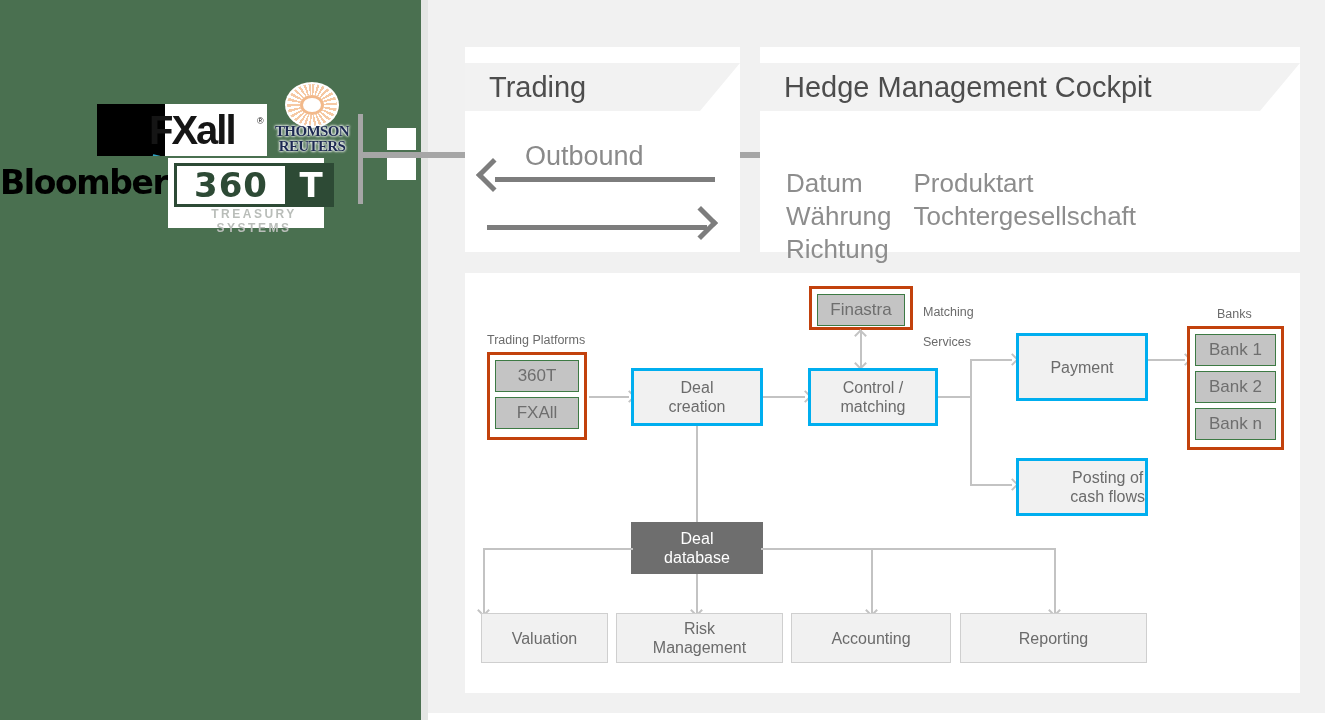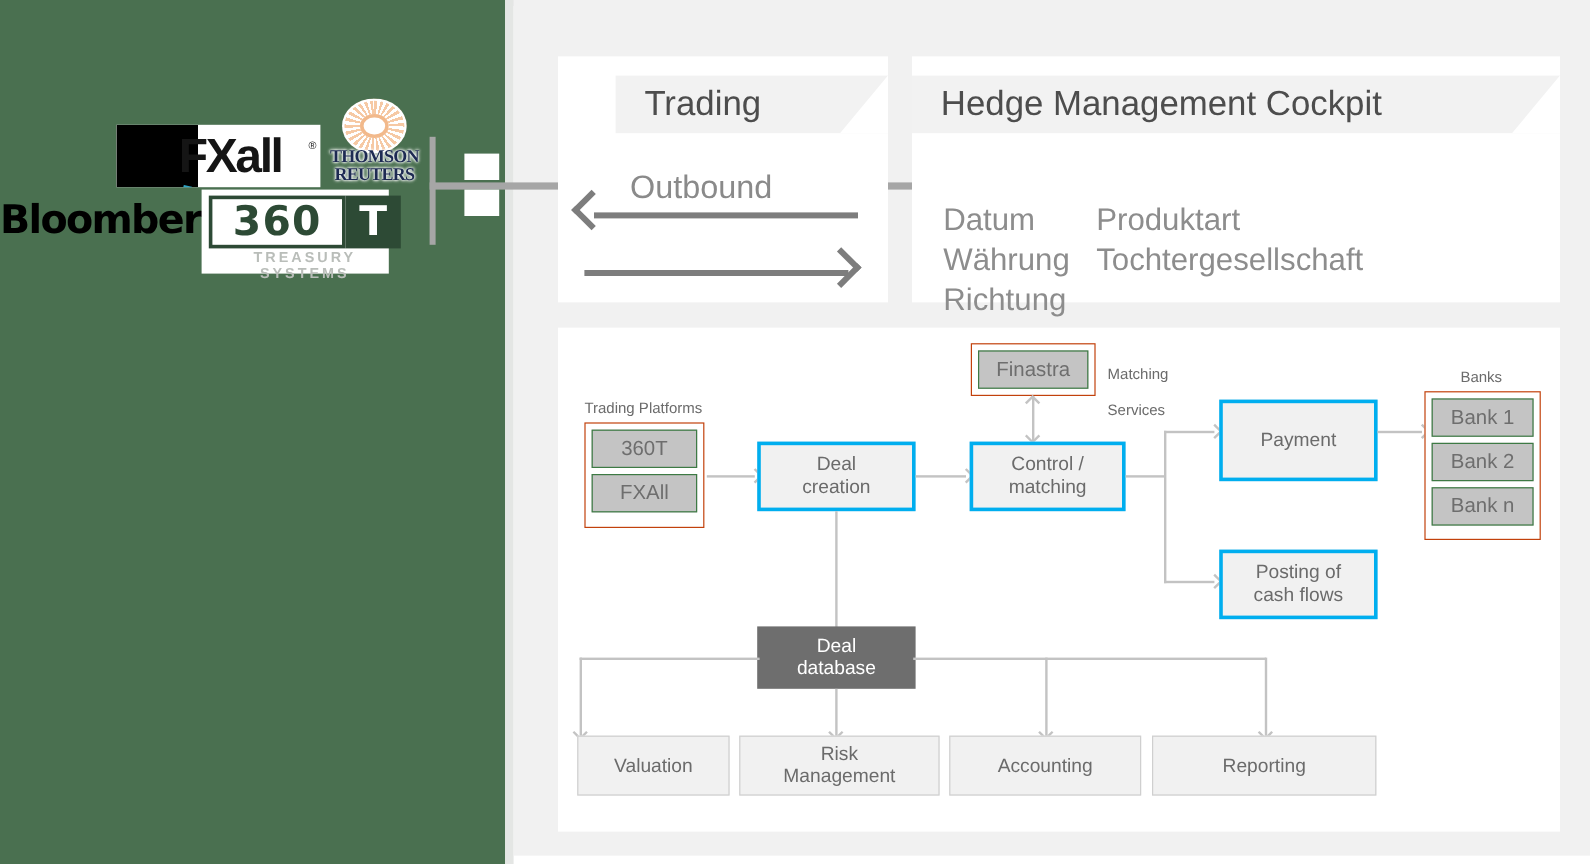--- a/index.html
+++ b/index.html
@@ -115,21 +115,21 @@
   }
   .card-head .slant {
     position: absolute; right: 0; top: 0; width: 40px; height: 100%;
     background: #ffffff;
     clip-path: polygon(100% 0, 100% 100%, 0 100%);
   }
   .card-head .htxt {
     margin-left: 24px; font-size: 29px; color: #4d4d4d; font-weight: normal;
   }
 
-  .trading-card { left: 465px; top: 47px; width: 275px; height: 205px; padding-left: 48px; }
+  .trading-card { left: 465px; top: 47px; width: 275px; height: 205px; }
   .hedge-card  { left: 760px; top: 47px; width: 540px; height: 205px; }
 
   .arrow-zone { position: absolute; left: 0; top: 96px; width: 100%; height: 100px; }
   .arr-line-l { position:absolute; left:30px; top:34px; width:220px; height:5px; background:#7d7d7d; }
   .arr-head-l {
     position:absolute; left:16px; top:20px; width:24px; height:24px;
     border-left:5px solid #7d7d7d; border-bottom:5px solid #7d7d7d;
     transform: rotate(45deg);
   }
   .arr-label {
@@ -158,21 +158,21 @@
   .node {
     position: absolute; display: flex; align-items: center; justify-content: center;
     text-align: center; font-size: 16px; line-height: 19px; color: #6b6b6b;
     background: #f1f1f1;
   }
   .node.blue { border: 3px solid #00aeef; }
   .node.plain { border: 1px solid #cfcfcf; }
   .node.dark { background: #6e6e6e; color: #ffffff; border: none; }
 
   .grp {
-    position: absolute; background: #ffffff; border: 1px solid #c2410c;
+    position: absolute; background: #ffffff; border: 3px solid #c2410c;
     padding: 5px;
   }
   .grp-label {
     position: absolute; font-size: 12.5px; color: #6b6b6b; line-height: 15px;
     white-space: pre-line;
   }
   .chip {
     background: #c4c4c4; border: 1.5px solid #3d7a44; color: #6e6e6e;
     font-size: 17px; text-align: center; line-height: 30px; height: 32px;
     margin-bottom: 5px;
@@ -319,21 +319,21 @@
     <div class="ln lnh" style="left:505px; top:211px; width:42px;"></div>
     <div class="ah-r" style="left:543px; top:207px;"></div>
 
     <div class="node blue" style="left:551px; top:60px; width:132px; height:68px;">
       <span>Payment</span>
     </div>
 
     <div class="ln lnh" style="left:683px; top:86px; width:37px;"></div>
     <div class="ah-r" style="left:716px; top:82px;"></div>
 
-    <div class="node blue" style="left:551px; top:185px; width:132px; height:58px;">
+    <div class="node blue" style="left:551px; top:185px; width:132px; height:58px;justify-content:flex-end;">
       <span>
         <span>Posting of</span><br>
         <span>cash flows</span>
       </span>
     </div>
 
     <div class="grp-label" style="left:752px; top:34px;">Banks</div>
     <div class="grp" style="left:722px; top:53px; width:97px; height:124px;">
       <div class="chip">Bank 1</div>
       <div class="chip">Bank 2</div>

